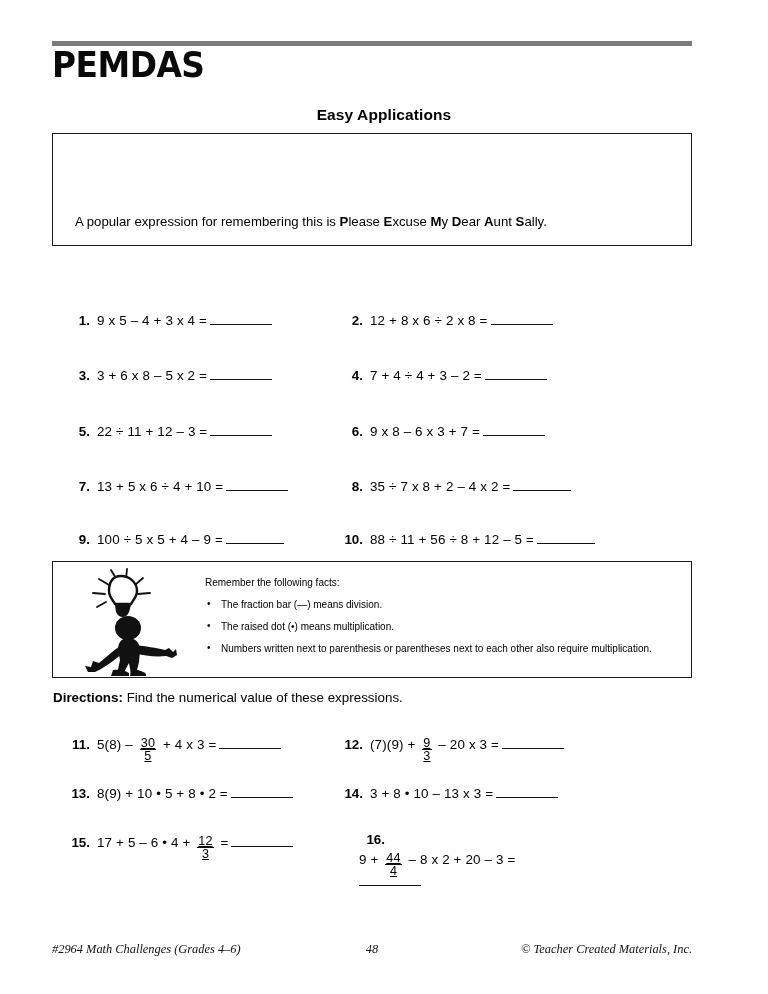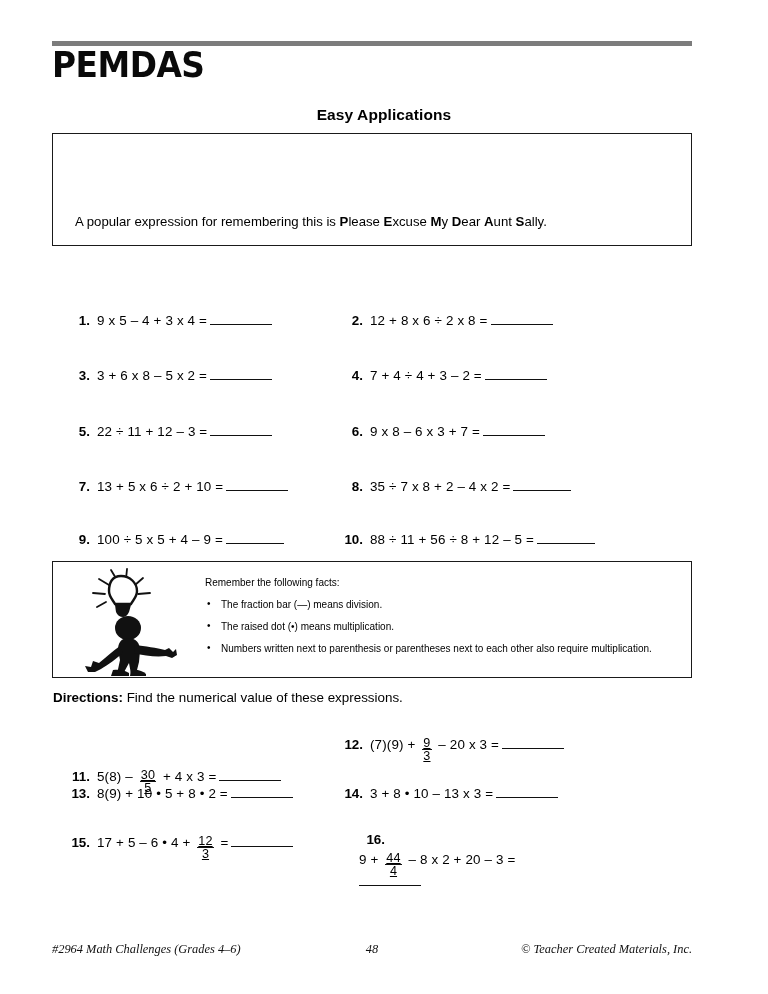--- a/index.html
+++ b/index.html
@@ -235,21 +235,21 @@
         <span class="expr">22 ÷ 11 + 12 – 3 =</span>
         <span class="blank" style="width: 62px;"></span>
       </div>
       <div class="problem" style="left: 337px; top: 423px;">
         <span class="num">6.</span>
         <span class="expr">9 x 8 – 6 x 3 + 7 =</span>
         <span class="blank" style="width: 62px;"></span>
       </div>
       <div class="problem" style="left: 64px; top: 478px;">
         <span class="num">7.</span>
-        <span class="expr">13 + 5 x 6 ÷ 2 + 10 =</span>
+        <span class="expr">13 + 5 x 6 ÷ 4 + 10 =</span>
         <span class="blank" style="width: 62px;"></span>
       </div>
       <div class="problem" style="left: 337px; top: 478px;">
         <span class="num">8.</span>
         <span class="expr">35 ÷ 7 x 8 + 2 – 4 x 2 =</span>
         <span class="blank" style="width: 58px;"></span>
       </div>
       <div class="problem" style="left: 64px; top: 531px;">
         <span class="num">9.</span>
         <span class="expr">100 ÷ 5 x 5 + 4 – 9 =</span>
@@ -299,21 +299,21 @@
           <li><span class="bullet">•</span>Numbers written next to parenthesis or parentheses next to each other also require multiplication.</li>
         </ul>
     </div>
   </div>
 
   <div class="directions" id="directions-2">
     <span class="lead">Directions:</span><span>  Find the numerical value of these expressions.</span>
   </div>
 
   <div id="set2">
-      <div class="problem" style="left: 64px; top: 733px; margin-top: 32px;">
+      <div class="problem" style="left: 64px; top: 733px;">
         <span class="num">11.</span>
         <span class="expr">5(8) – <span class="frac">
             <span class="nmr">30</span>
             <span class="den">5</span>
           </span> + 4 x 3 =</span>
         <span class="blank" style="width: 62px;"></span>
       </div>
       <div class="problem" style="left: 337px; top: 733px;">
         <span class="num">12.</span>
         <span class="expr">(7)(9) + <span class="frac">

